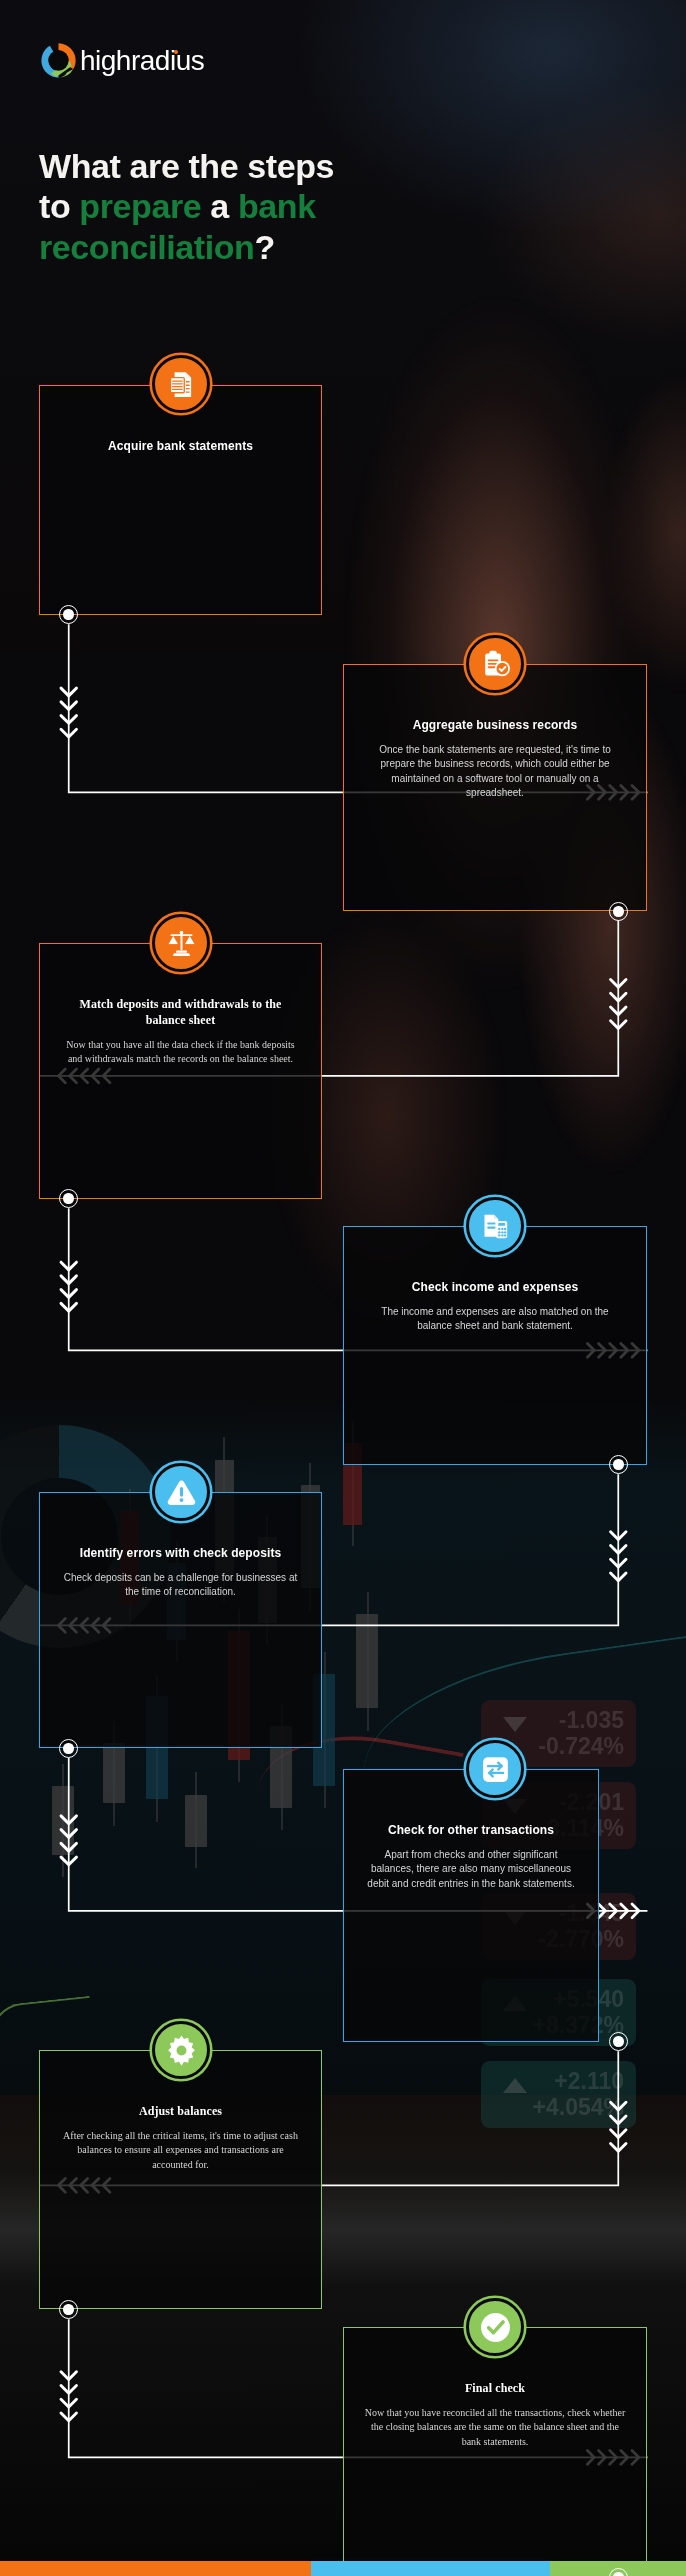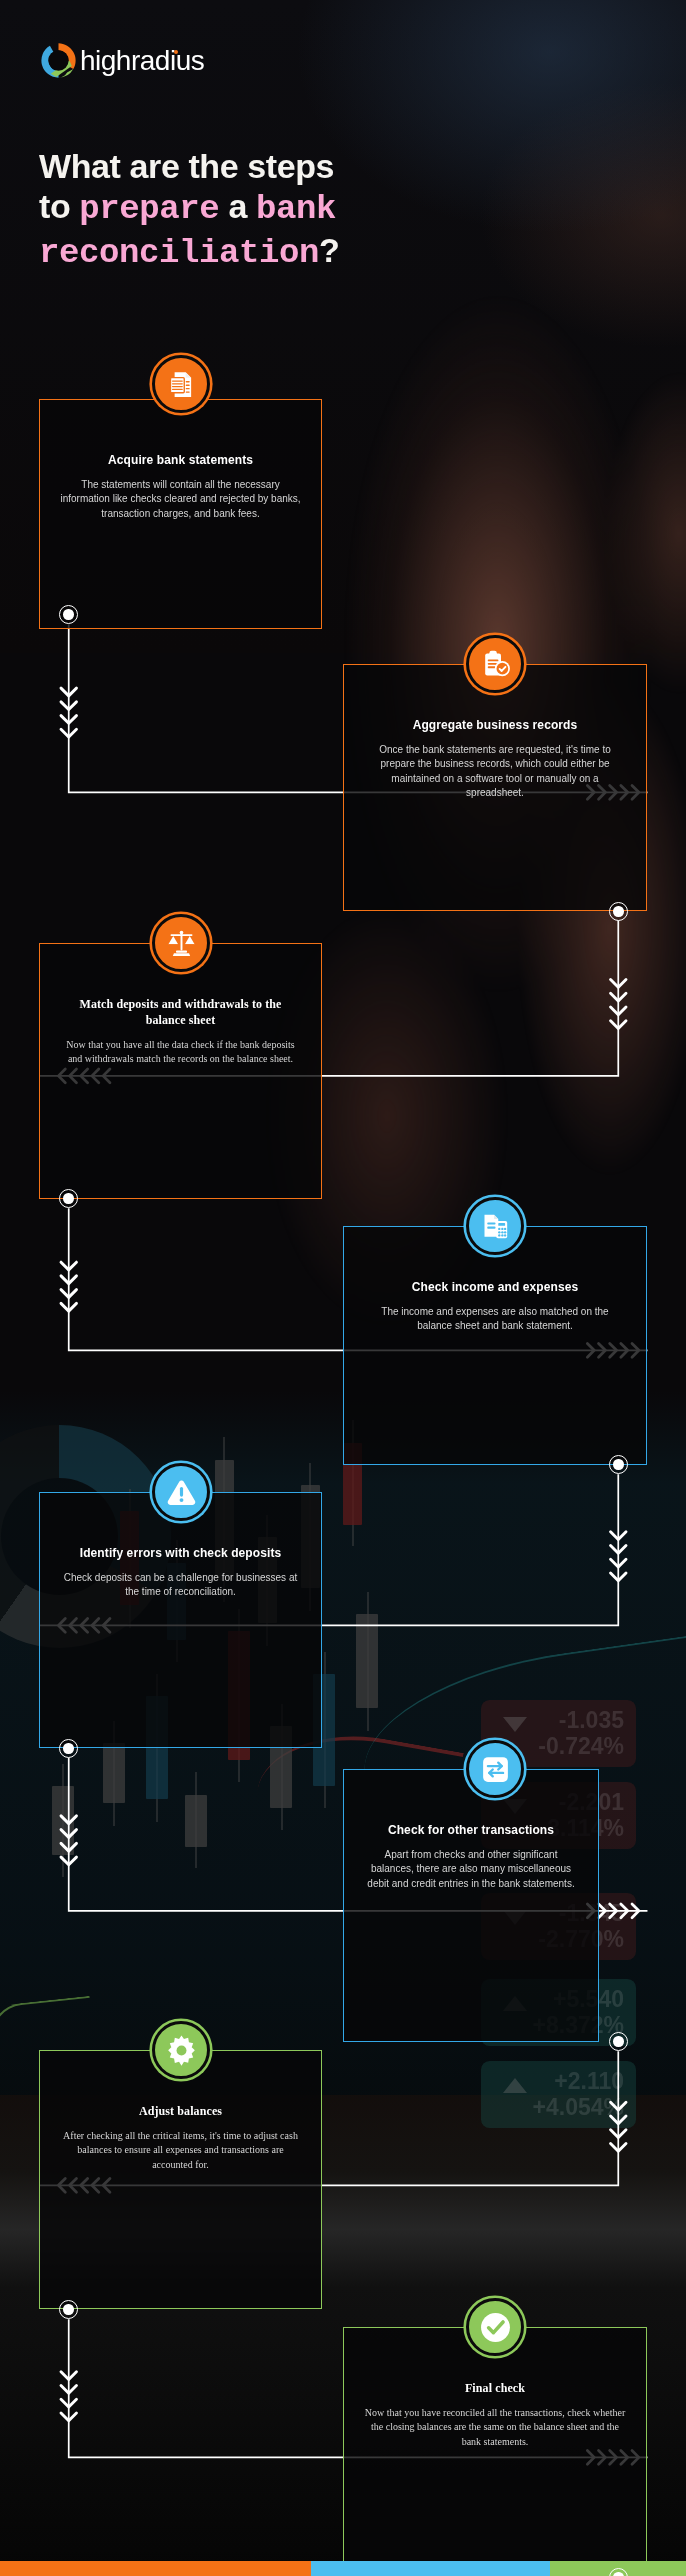--- a/index.html
+++ b/index.html
@@ -69,21 +69,21 @@
 
   .logo-wrap { position:absolute; left:39px; top:41px; display:flex; align-items:center; gap:2px; }
   .logo-mark { width:39px; height:39px; position:relative; }
   .logo-text { font-size:28px; font-weight:400; letter-spacing:-0.5px; color:#fff; position:relative; }
   .logo-dot { position:absolute; width:4.3px; height:4.3px; border-radius:50%; background:#F47216; right:26px; top:5.2px; }
 
   .headline {
     position:absolute; left:39px; top:146px; width:601px;
     font-size:34px; line-height:1.19; font-weight:700; letter-spacing:-0.4px; color:#f5f3ef;
   }
-  .hl-accent { color:#f9a8d4;font-family:Liberation Mono, monospace; }
+  .hl-accent { color:#15803d; }
 
   
   #connectors { position:absolute; inset:0; z-index:6; pointer-events:none; }
 
   
   .card {
     position:absolute; border:1.7px solid #F47216; background:rgba(6,6,7,.80);
     z-index:7;
   }
   .card.blue  { border-color:#33A8E8; }
@@ -258,24 +258,23 @@
       <path d="M71 2794.1192 L80 2803.1192 L89 2794.1192" stroke="#fff" stroke-width="3.4" fill="none" stroke-linecap="round" stroke-linejoin="round"></path>
       <path d="M71 2810.1192 L80 2819.1192 L89 2810.1192" stroke="#fff" stroke-width="3.4" fill="none" stroke-linecap="round" stroke-linejoin="round"></path>
       <path d="M684 2853.84 L692 2861.84 L684 2869.84" stroke="#fff" stroke-width="3.2" fill="none" stroke-linecap="round" stroke-linejoin="round"></path>
       <path d="M697 2853.84 L705 2861.84 L697 2869.84" stroke="#fff" stroke-width="3.2" fill="none" stroke-linecap="round" stroke-linejoin="round"></path>
       <path d="M710 2853.84 L718 2861.84 L710 2869.84" stroke="#fff" stroke-width="3.2" fill="none" stroke-linecap="round" stroke-linejoin="round"></path>
       <path d="M723 2853.84 L731 2861.84 L723 2869.84" stroke="#fff" stroke-width="3.2" fill="none" stroke-linecap="round" stroke-linejoin="round"></path>
       <path d="M736 2853.84 L744 2861.84 L736 2869.84" stroke="#fff" stroke-width="3.2" fill="none" stroke-linecap="round" stroke-linejoin="round"></path>
     </svg>
 
   <div id="cards">
-      <div class="card " style="left: 39px; top: 399px; width: 283px; height: 230px;">
+      <div class="card " style="left: 39px; top: 385px; width: 283px; height: 230px;">
         <div class="card-inner">
           <div class="card-title">Acquire bank statements</div>
-          <div class="card-desc">The statements will contain all the necessary information like checks cleared and rejected by banks, transaction charges, and bank fees.</div>
         </div>
       </div>
       <div class="badge " style="left: 152px; top: 355px;">
         <svg viewBox="0 0 48 48">
           <path d="M14 6h16l8 8v28H14z" fill="#ffffff"></path>
           <path d="M30 6l8 8h-8z" fill="#f0f0f0"></path>
           <rect x="8" y="14" width="20" height="22" rx="1.5" fill="#ffffff" stroke="#F47216" stroke-width="2"></rect>
           <g stroke="#F47216" stroke-width="2" stroke-linecap="round">
             <path d="M11 19h14M11 23h14M11 27h14M11 31h14"></path>
           </g>

